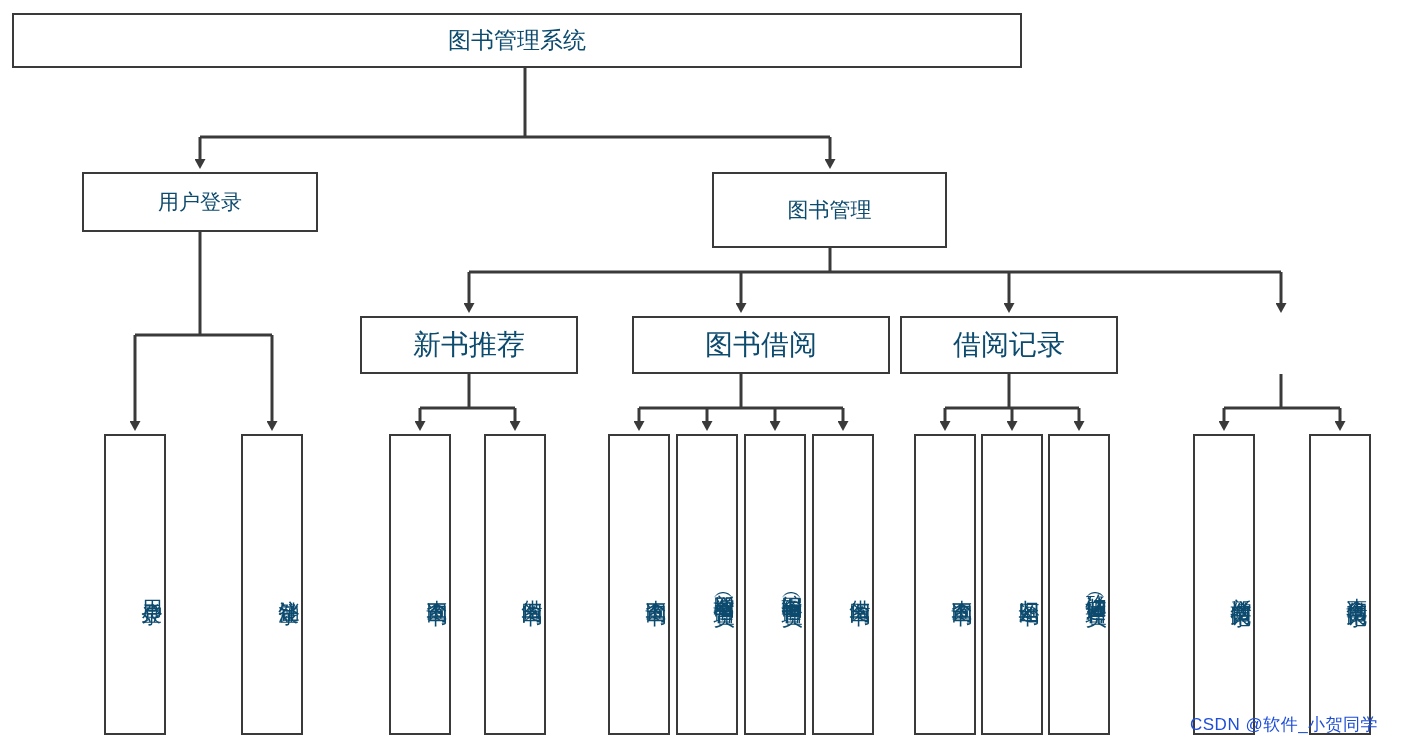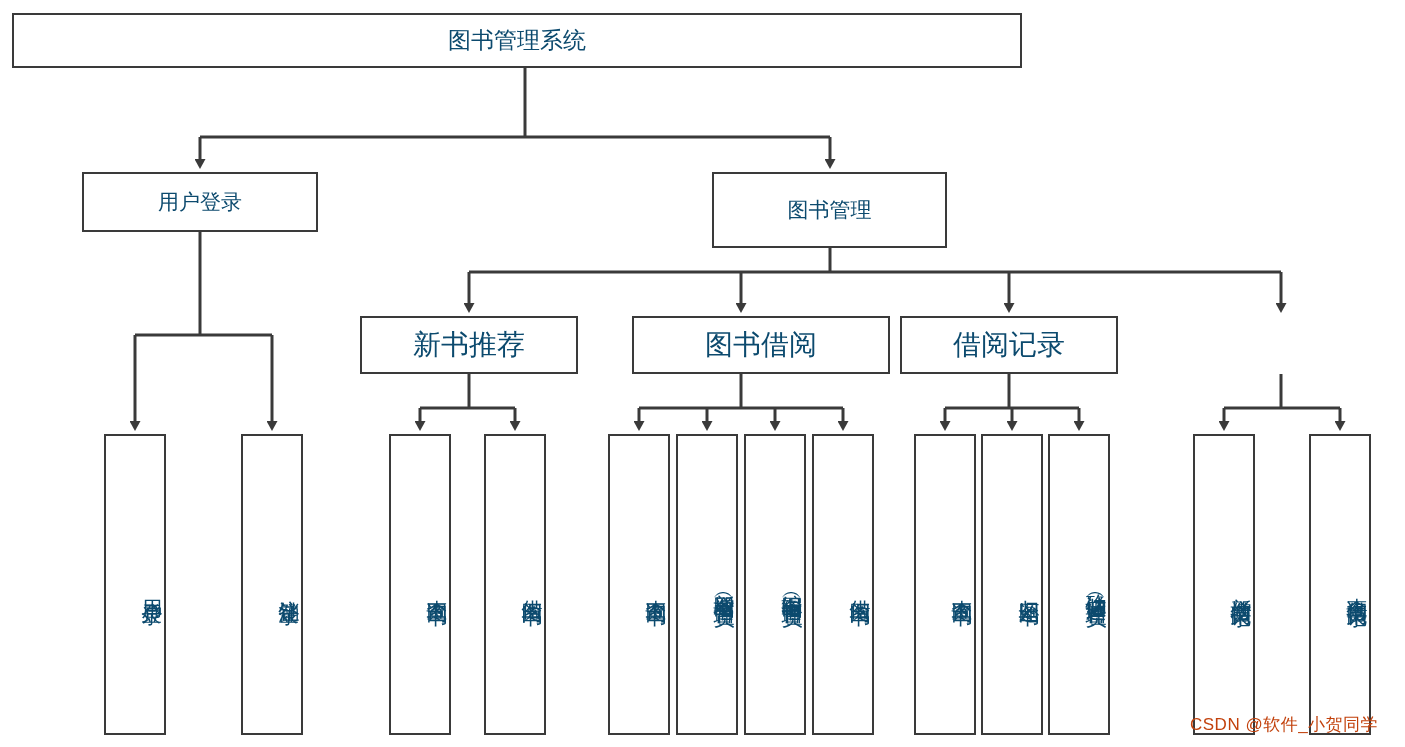--- a/index.html
+++ b/index.html
@@ -54,21 +54,21 @@
     align-items: flex-start;
     justify-content: center;
     padding-top: 4px;
   }
   .node.leaf.tall-text {
     align-items: flex-start;
     padding-top: 2px;
   }
   .watermark {
     position: absolute;
-    color: #c2410c;
+    color: #1d4ed8;
     font-size: 17px;
     white-space: nowrap;
     letter-spacing: 0.5px;
   }
 </style>
 </head>
 <body>
 
 <div id="canvas">
 

